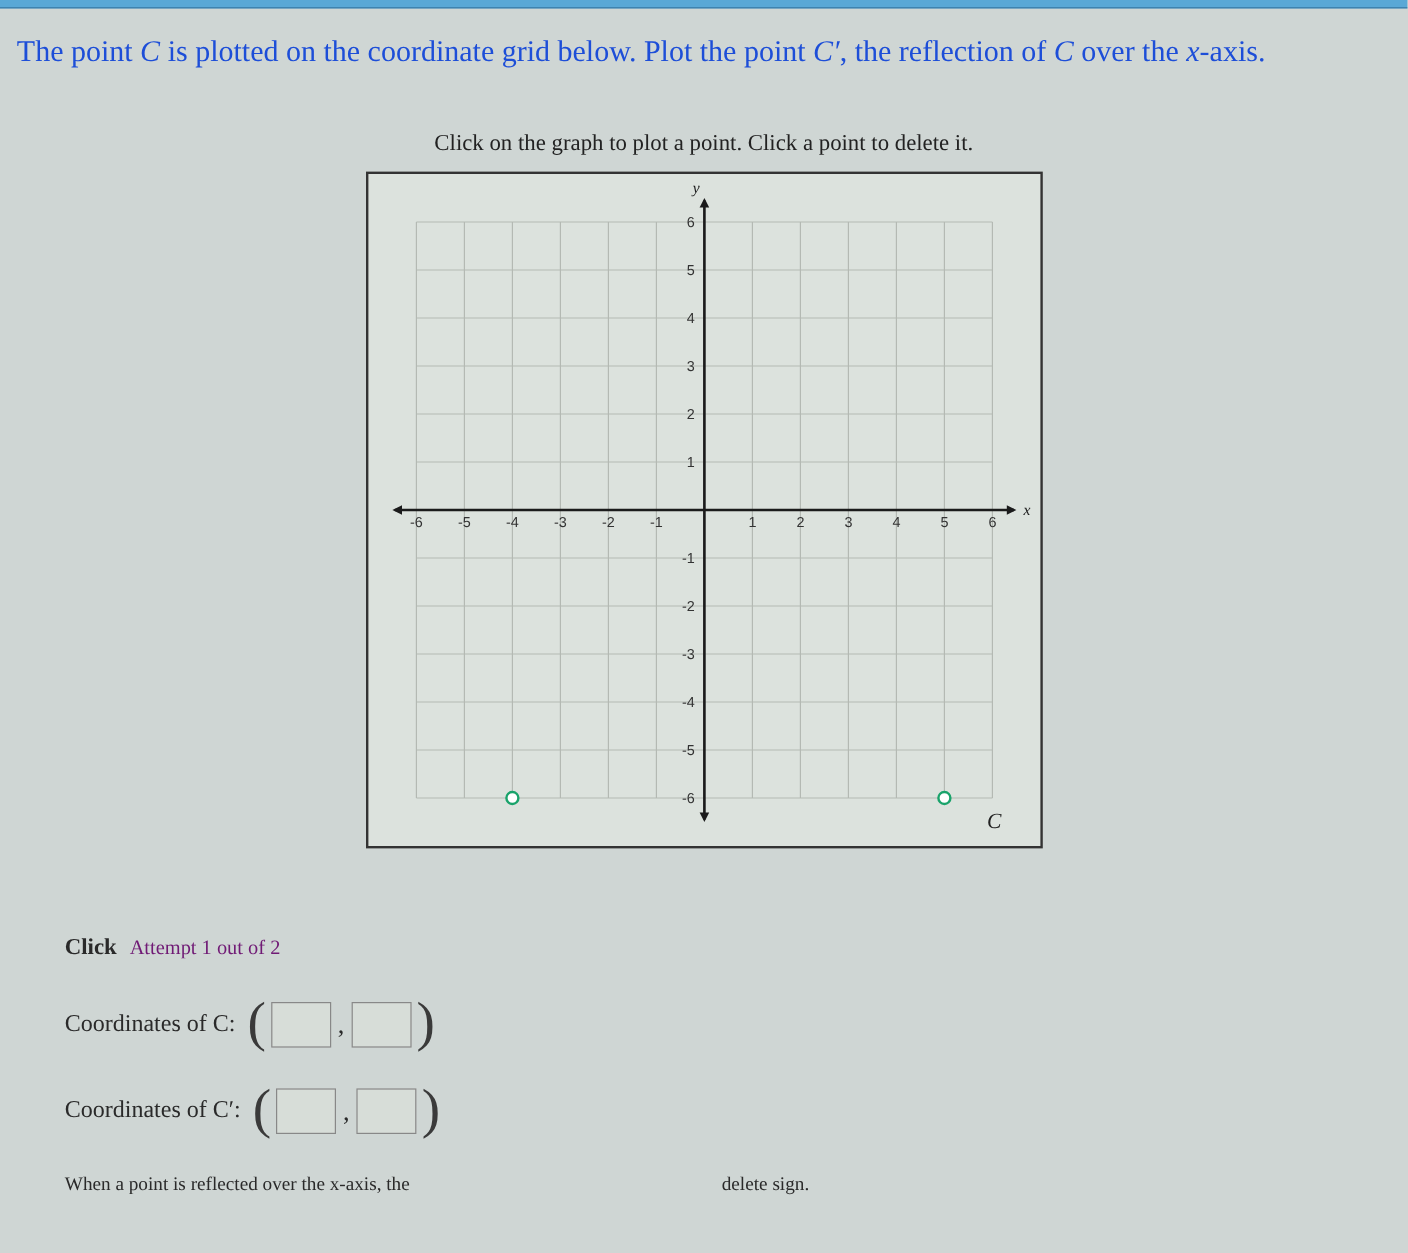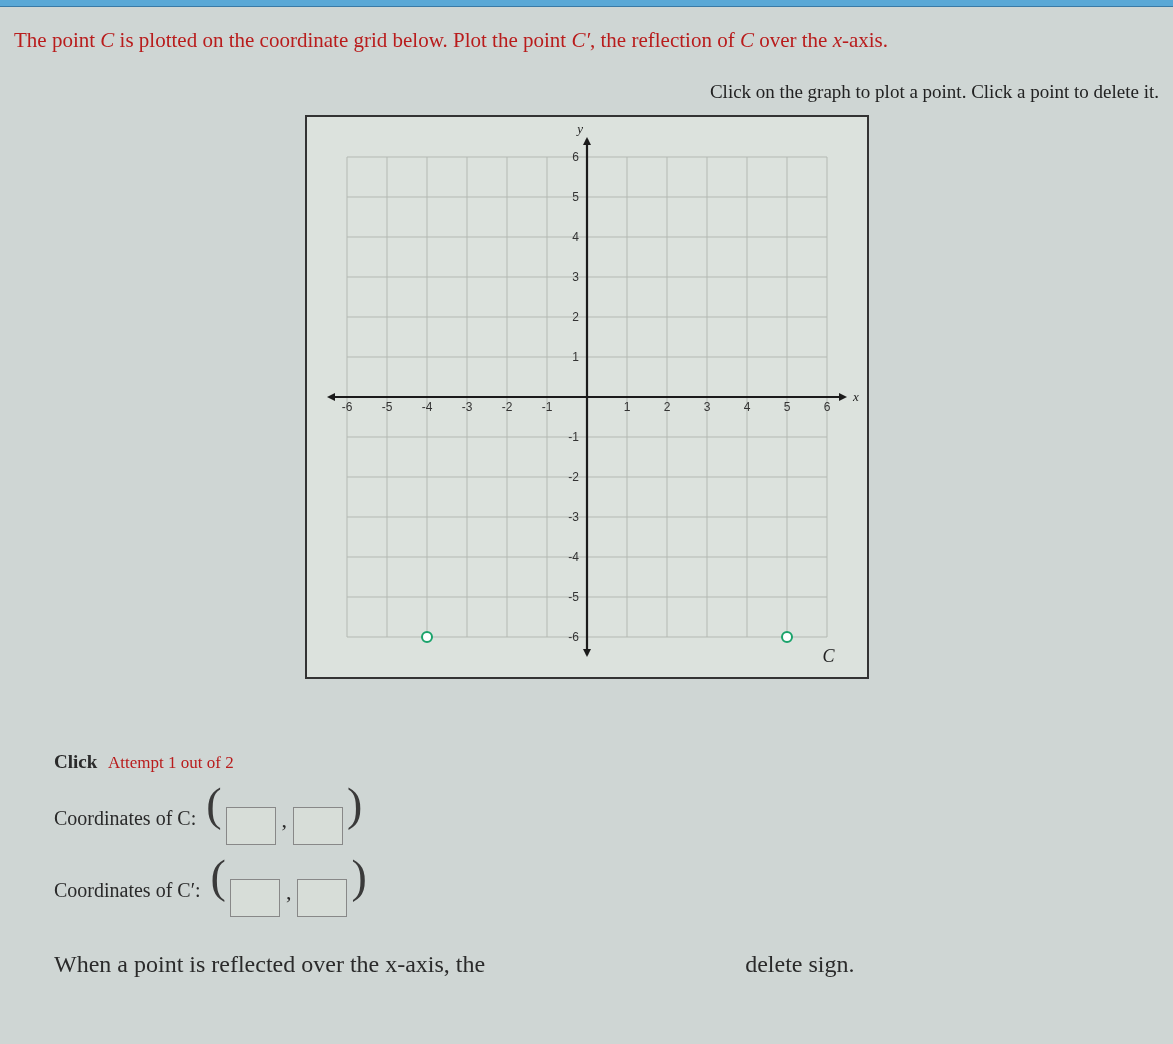--- a/index.html
+++ b/index.html
@@ -1,38 +1,38 @@
 <!DOCTYPE html>
 <html><head>
 <meta charset="utf-8">
 <style>
   html,body{margin:0;padding:0;width:1173px;height:1044px;overflow:hidden;
     background:#cfd6d4;font-family:Georgia,'Times New Roman',serif;color:#2a2a2a}
   .topbar{height:6px;background:#5aa8d6;border-bottom:1px solid #3a7aa6}
   .page{padding:18px 14px 0 14px}
-  .prompt{font-size:21px;line-height:1.5;color:#b91c1c}
+  .prompt{font-size:25px;line-height:1.5;color:#1d4ed8}
   .prompt .it{font-style:italic}
-  .instruction{text-align:right;font-size:19px;margin-top:24px;color:#222}
+  .instruction{text-align:center;font-size:19px;margin-top:46px;color:#222}
   .graph-wrap{width:560px;height:560px;margin:12px auto 0 auto;position:relative;
     border:2px solid #333;background:#dce2dd}
   .grid line{stroke:#b4b9b3;stroke-width:1}
   .axis line{stroke:#1b1b1b;stroke-width:2.2}
   .tick{font:12px sans-serif;fill:#333}
   .axlabel{font:italic 13px Georgia,serif;fill:#1b1b1b}
   .pt{fill:#fff;stroke:#1aa36b;stroke-width:2}
   .legend-c{position:absolute;right:32px;bottom:10px;font-style:italic;font-size:18px;color:#222}
   .answer-block{margin-top:72px;margin-left:40px}
   .ans-head{font-size:19px}
-  .ans-head .faded{color:#b91c1c;font-size:17px;margin-left:6px}
-  .coord-row{margin-top:34px;font-size:20px;display:flex;}
+  .ans-head .faded{color:#701a75;font-size:17px;margin-left:6px}
+  .coord-row{margin-top:34px;font-size:20px;display:flex;align-items:center}
   .paren{font-size:46px;color:#3a3a3a;font-family:Georgia,serif;line-height:0;position:relative;top:-2px}
   .inp{width:44px;height:34px;border:1px solid #888;background:#d7ddd8;margin:0 4px;
     font-size:16px;text-align:center}
   .comma{font-size:22px;margin:0 2px}
-  .reflect-row{margin-top:34px;font-size:24px;display:flex;align-items:baseline;gap:260px}
+  .reflect-row{margin-top:34px;font-size:16px;display:flex;align-items:baseline;gap:260px}
 </style>
 </head>
 <body>
 
 <div class="topbar"></div>
 
 <div class="page">
 
   <div class="prompt">
     <span>The point </span><span class="it">C</span><span> is plotted on the coordinate grid below. Plot the point </span><span class="it">C′</span><span>, the reflection of </span><span class="it">C</span><span> over the </span><span class="it">x</span><span>-axis.</span>

